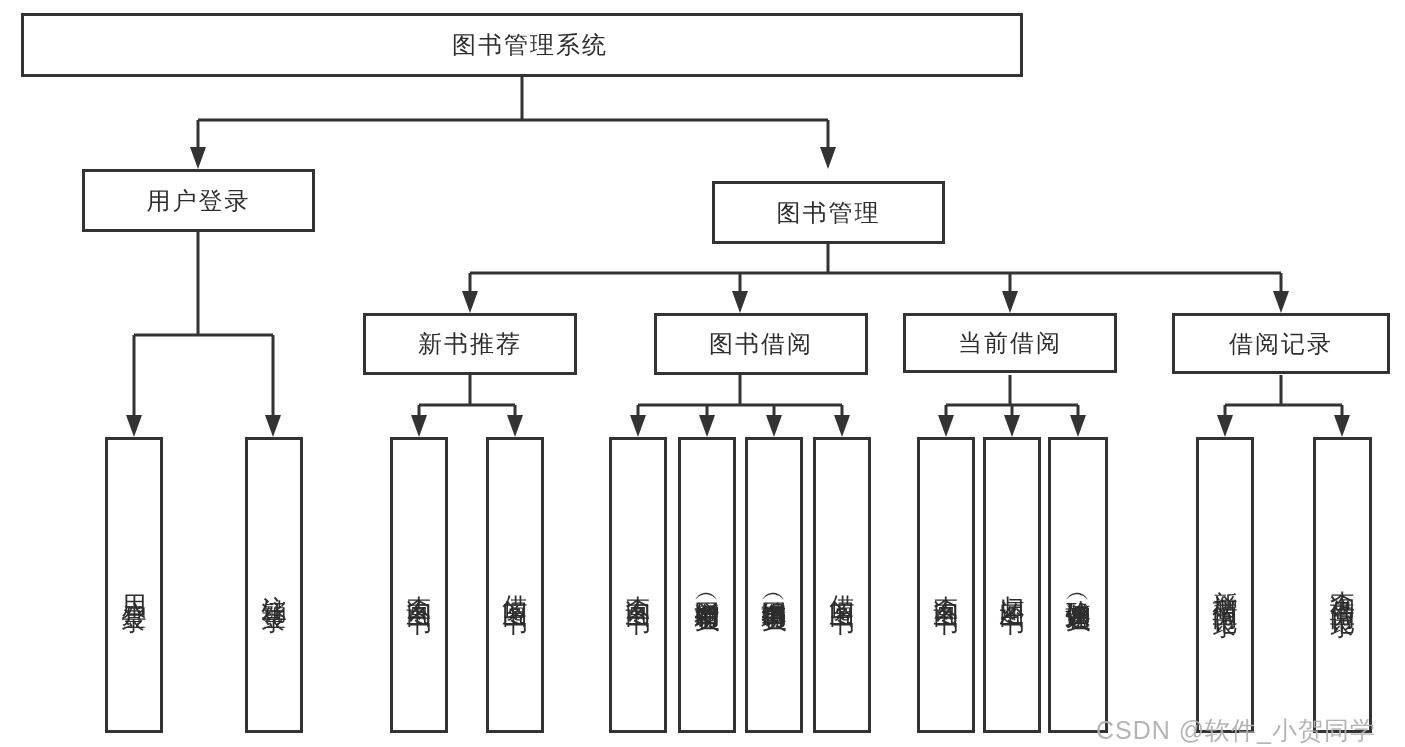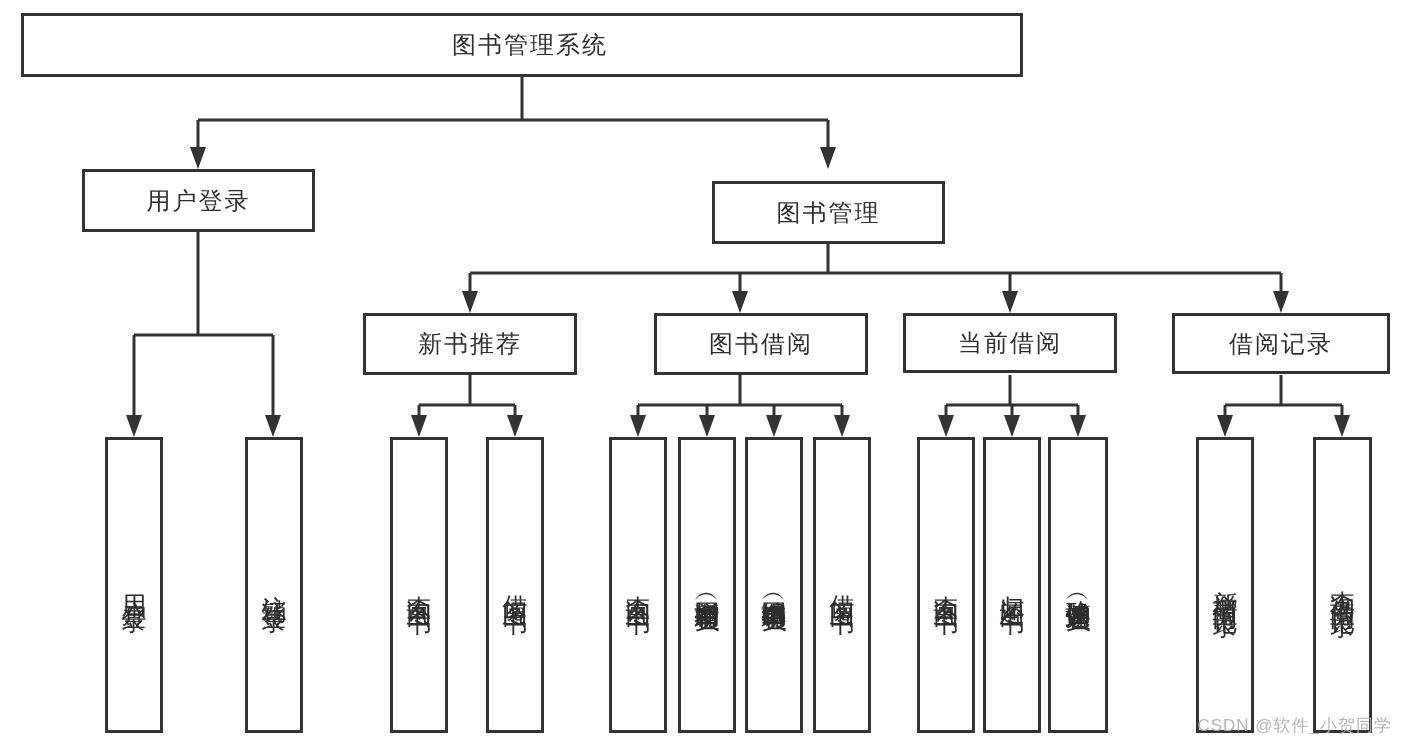--- a/index.html
+++ b/index.html
@@ -39,22 +39,22 @@
     letter-spacing:5px;
     line-height:1;
     white-space:nowrap;
   }
   .vbox.tight span{
     letter-spacing:1px;
   }
   .watermark{
     position:absolute;
     top:714px;
-    right:13px;
-    font-size:17px;
+    right:29px;
+    font-size:25px;
     color:rgba(176,176,176,0.95);
     letter-spacing:1px;
     z-index:5;
     white-space:nowrap;
   }
 </style>
 </head>
 <body>
 
 <div class="canvas">

